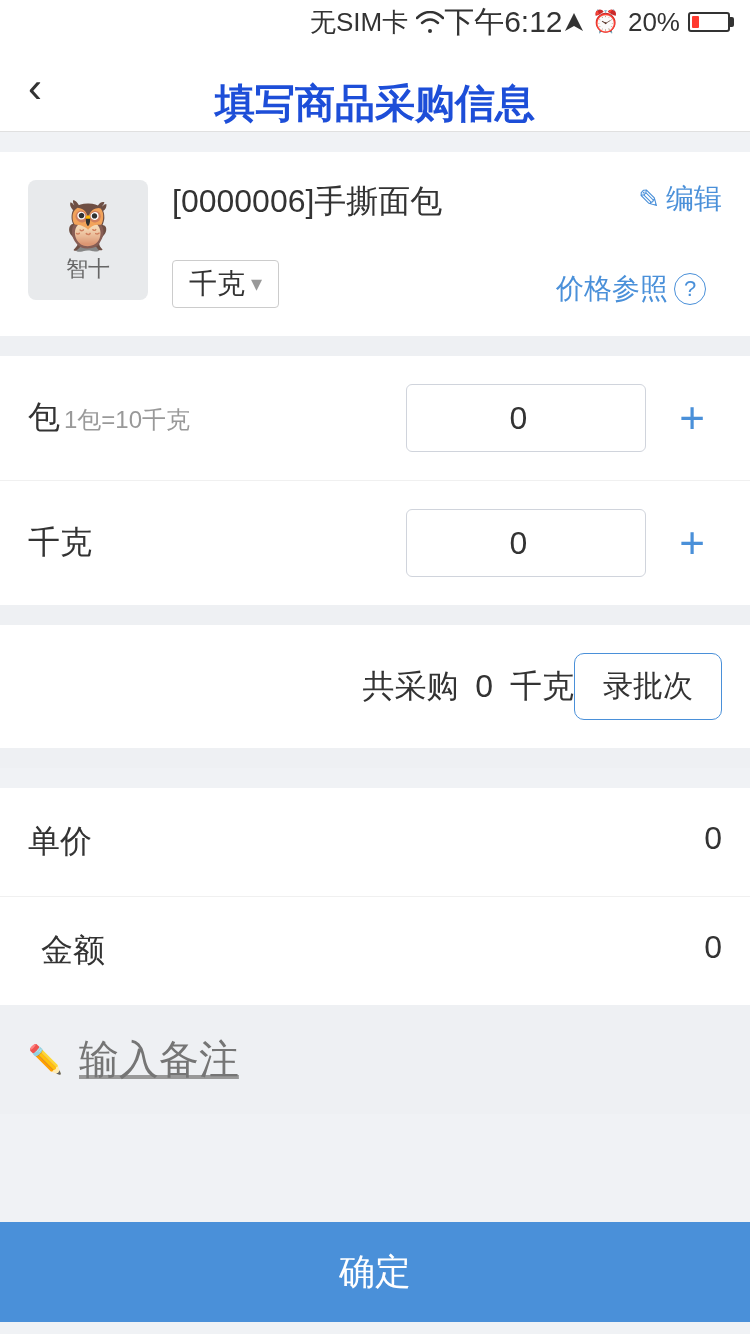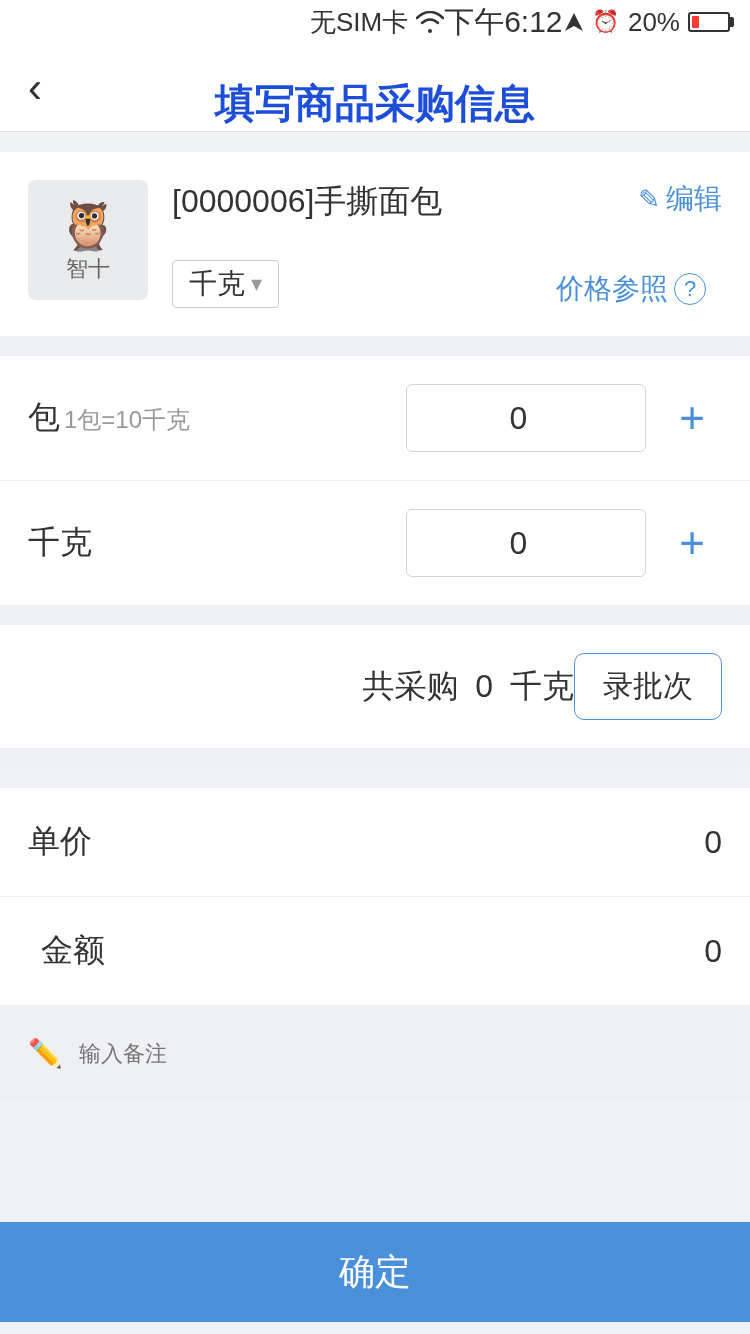--- a/index.html
+++ b/index.html
@@ -263,21 +263,20 @@
       cursor: pointer;
     }
 
     
     .price-section {
       background: #fff;
       margin-top: 20px;
     }
     .price-row {
       display: flex;
-      align-items: center;
       justify-content: space-between;
       padding: 32px 28px;
       border-bottom: 1px solid #f0f0f0;
     }
     .price-row:last-child {
       border-bottom: none;
       padding-left: 41px;
     }
     .price-label {
       font-size: 32px;
@@ -297,24 +296,25 @@
       align-items: center;
       gap: 16px;
     }
     .remark-icon {
       font-size: 28px;
       color: #999;
     }
     .remark-input {
       background: transparent;
       border: none;
-      font-size: 22px;
+      font-size: 40px;
       color: #999;
       outline: none;
       flex: 1;
+      text-decoration: underline;
     }
 
     
     .bottom-spacer {
       flex: 1;
       background: #f0f2f5;
       min-height: 300px;
     }
 
     

